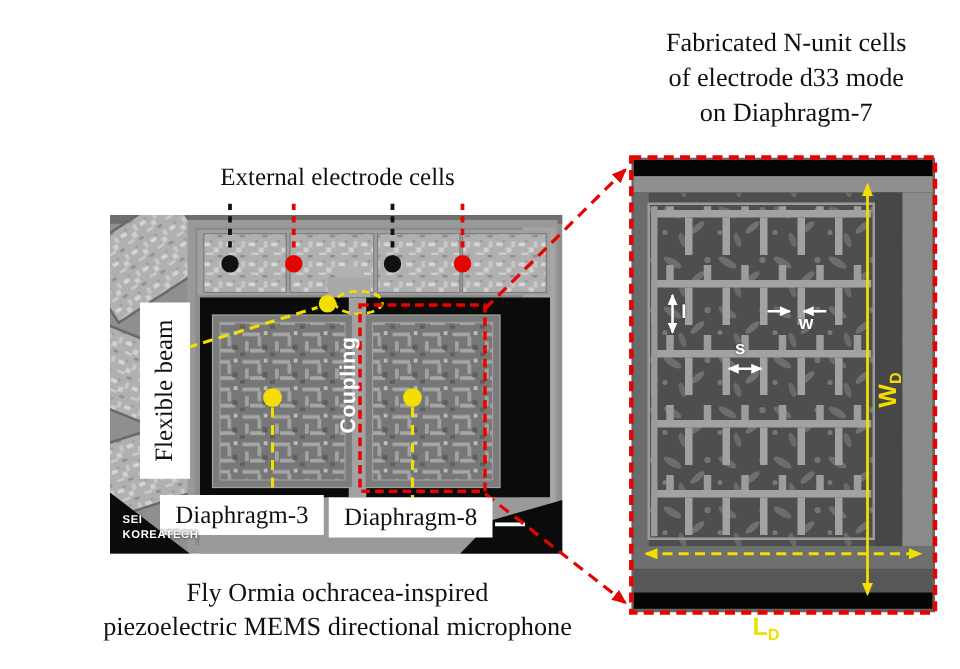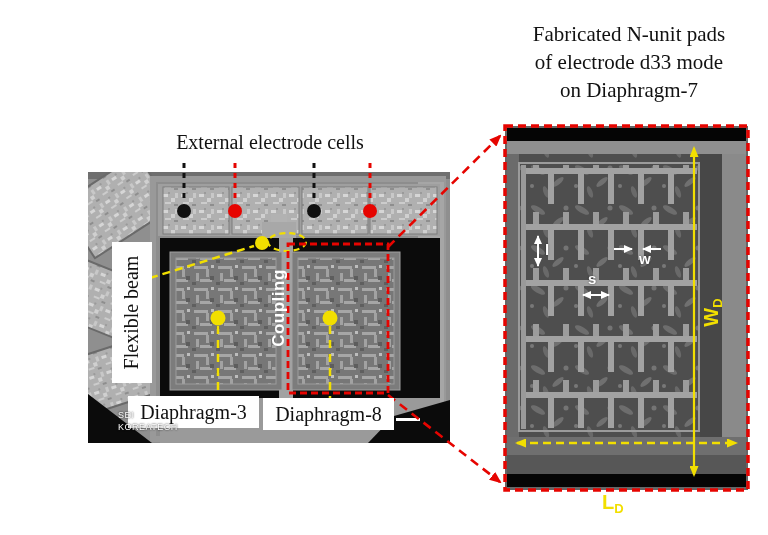--- a/index.html
+++ b/index.html
@@ -20,21 +20,21 @@
   .ext-pads{left:120px;top:131px;width:300px;font-size:20px;}
   .fig-title{left:495px;top:20px;width:268px;font-size:21px;line-height:28px;}
   .caption{left:35px;top:461px;width:470px;font-size:21px;line-height:27px;}
   .whitebox{position:absolute;background:#ffffff;display:flex;align-items:center;justify-content:center;}
   .flex-beam{left:112px;top:242px;width:40px;height:141px;}
   .flex-beam span{transform:rotate(-90deg);white-space:nowrap;font-size:20px;}
   .d1{left:128px;top:396px;width:131px;height:32px;font-size:20px;}
   .d2{left:263px;top:398px;width:131px;height:32px;font-size:20px;}
   .coupling{position:absolute;left:257px;top:252px;width:44px;height:112px;display:flex;align-items:center;justify-content:center;}
   .coupling span{transform:rotate(-90deg);white-space:nowrap;color:#ffffff;font-weight:bold;font-size:17px;letter-spacing:.5px;}
-  .wm{position:absolute;color:#ffffff;font-weight:normal;font-size:9px;letter-spacing:.5px;text-shadow:0 0 2px #000;margin-left:20px;}
+  .wm{position:absolute;color:#ffffff;font-weight:bold;font-size:9px;letter-spacing:.5px;text-shadow:0 0 2px #000;}
   .dim{position:absolute;color:#ffffff;font-weight:bold;font-size:15px;font-family:"Liberation Sans", sans-serif;text-shadow:0 0 2px rgba(0,0,0,.6);}
   .ydim{color:var(--accent-yellow);font-weight:bold;font-family:"Liberation Sans", sans-serif;}
   .wd-wrap{position:absolute;left:690px;top:289px;width:44px;height:46px;display:flex;align-items:center;justify-content:center;}
   .wd-wrap .rot{transform:rotate(-90deg);white-space:nowrap;}
   .dim-main{font-size:20px;}
   .dim-sub{font-size:13px;vertical-align:-4px;}
   .ld-wrap{position:absolute;left:602px;top:445px;margin-top:46px;}
 </style>
 </head>
 <body>
@@ -206,21 +206,21 @@
 
     <g stroke="var(--accent-yellow)" fill="none">
       <line x1="694" y1="148" x2="694" y2="475" stroke-width="2.2" marker-start="url(#my-s)" marker-end="url(#my-e)"></line>
       <line x1="517" y1="443" x2="736" y2="443" stroke-width="2.4" stroke-dasharray="8 5" marker-start="url(#my-s)" marker-end="url(#my-e)"></line>
     </g>
   </svg>
 
   <div class="txt serif center ext-pads">External electrode cells</div>
 
   <div class="txt serif center fig-title">
-    <span style="display:block">Fabricated N-unit pads</span>
+    <span style="display:block">Fabricated N-unit cells</span>
     <span style="display:block">of electrode d33 mode</span>
     <span style="display:block">on Diaphragm-7</span>
   </div>
 
   <div class="whitebox flex-beam">
     <span class="serif">Flexible beam</span>
   </div>
 
   <div class="coupling">
     <span class="sans">Coupling</span>
@@ -229,20 +229,24 @@
   <div class="whitebox serif d1">
     <span>Diaphragm-3</span>
   </div>
   <div class="whitebox serif d2">
     <span>Diaphragm-8</span>
   </div>
 
   <div class="wm sans" style="left:98px;top:410px;">SEI</div>
   <div class="wm sans" style="left:98px;top:422px;">KOREATECH</div>
 
+  <div class="txt serif center caption">
+    <span style="display:block">Fly Ormia ochracea-inspired</span>
+    <span style="display:block">piezoelectric MEMS directional microphone</span>
+  </div>
 
   <div class="dim" style="left:545px;top:241px;">l</div>
   <div class="dim" style="left:639px;top:250px;">w</div>
   <div class="dim" style="left:588px;top:270px;">s</div>
 
   <div class="wd-wrap">
     <span class="rot ydim"><span class="dim-main">W</span><span class="dim-sub">D</span></span>
   </div>
 
   <div class="ld-wrap ydim">

